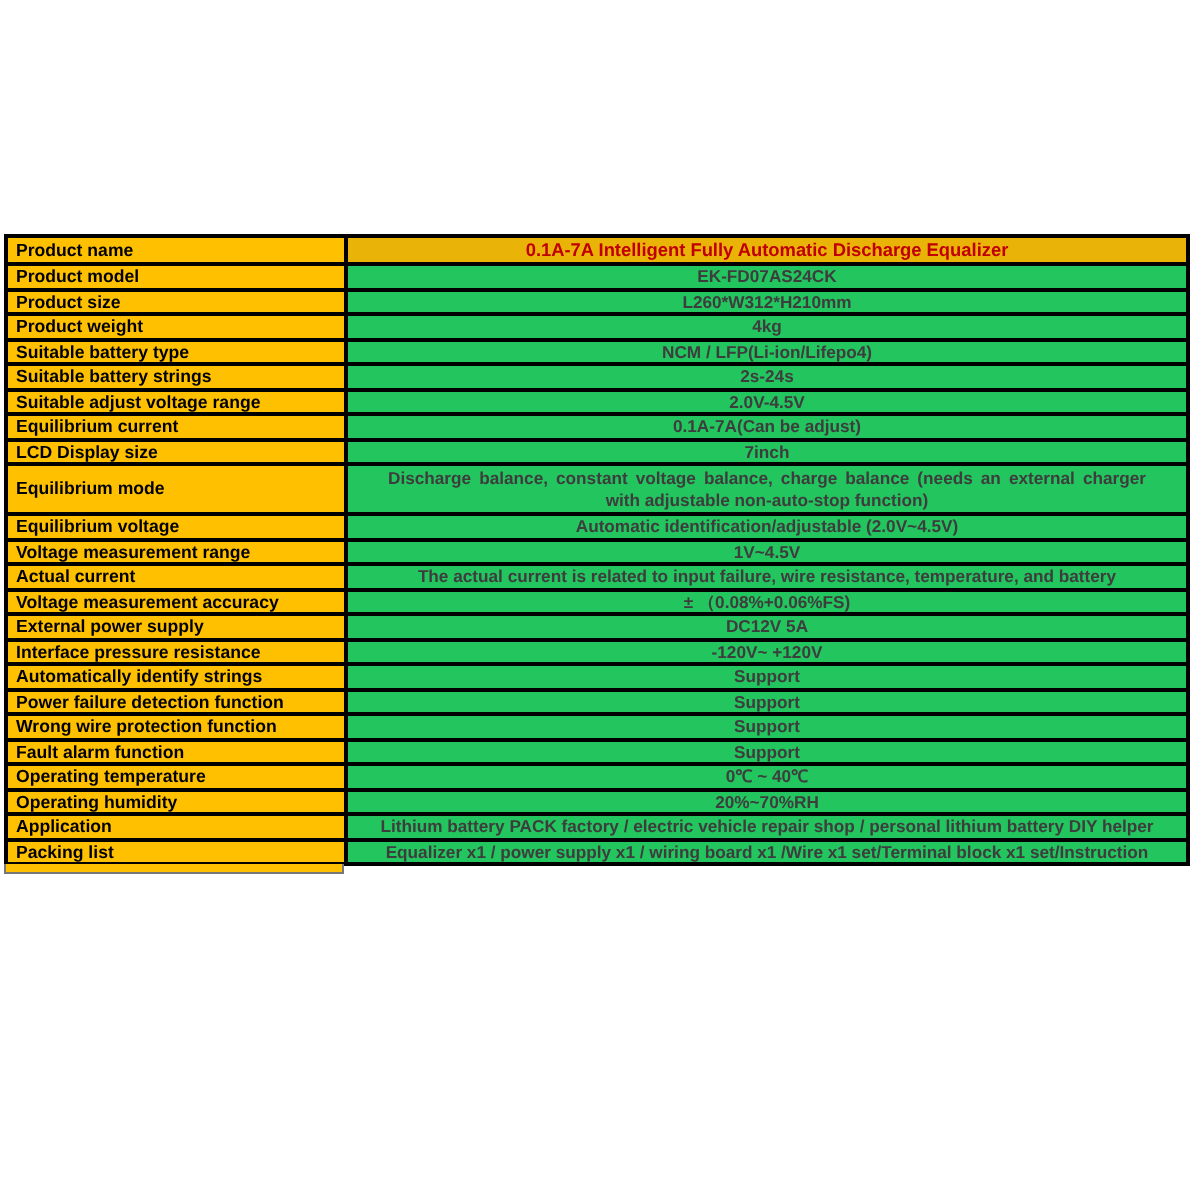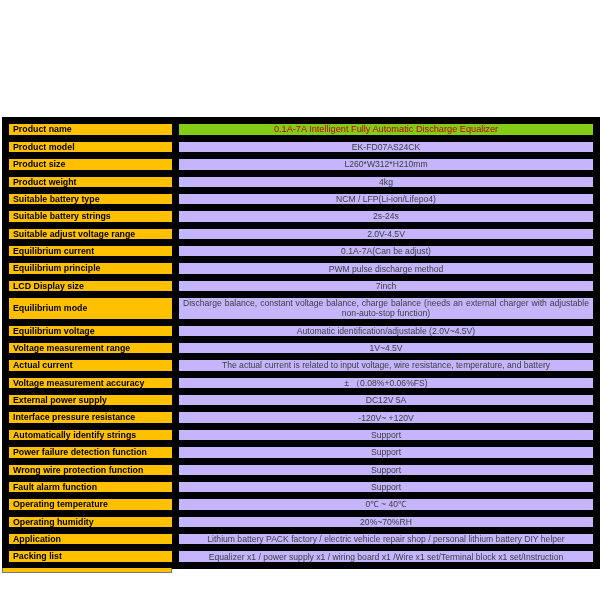--- a/index.html
+++ b/index.html
@@ -27,52 +27,53 @@
     border-collapse: collapse;
     table-layout: fixed;
     width: 591px;
   }
   col.c-label { width: 170px; }
   col.c-value { width: 421px; }
   tr.single { height: 12.5px; margin-top: 20px; }
   tr.double { height: 25px; margin-top: 39px; }
   tr.title  { height: 14px; }
   td {
-    border: 7px solid #000000;
+    border: 2px solid #000000;
     padding: 0 3px;
     overflow: hidden;
     vertical-align: middle;
     line-height: 1.18;
   }
   td.label-cell {
     background: #FFC000;
     color: #000000;
     font-weight: bold;
     font-size: 8.8px;
     text-align: left;
     padding-left: 4px;
     white-space: nowrap;
   }
   td.value-cell {
-    background: #c4b5fd;
+    background: #22c55e;
     color: #3d3d3d;
     font-size: 8.6px;
     text-align: center;
     white-space: nowrap;
+    font-weight: bold;
   }
   tr.double td.value-cell {
     white-space: normal;
     text-align: justify;
     text-align-last: center;
-    padding: 0 4px;
+    padding: 0 20px;
   }
   tr.title td.value-cell {
-    background: #84cc16;
+    background: #eab308;
     color: #C00000;
-    font-weight: normal;
+    font-weight: bold;
     font-size: 9.2px;
   }
   .partial-row {
     width: 168px;
     height: 4px;
     background: #FFC000;
     border: 1px solid #777777;
     border-top: none;
     margin-top: -1px;
   }
@@ -114,42 +115,38 @@
           </tr>
           <tr class="single">
             <td class="label-cell">Suitable adjust voltage range</td>
             <td class="value-cell">2.0V-4.5V</td>
           </tr>
           <tr class="single">
             <td class="label-cell">Equilibrium current</td>
             <td class="value-cell">0.1A-7A(Can be adjust)</td>
           </tr>
           <tr class="single">
-            <td class="label-cell">Equilibrium principle</td>
-            <td class="value-cell">PWM pulse discharge method</td>
-          </tr>
-          <tr class="single">
             <td class="label-cell">LCD Display size</td>
             <td class="value-cell">7inch</td>
           </tr>
           <tr class="double">
             <td class="label-cell">Equilibrium mode</td>
             <td class="value-cell">Discharge balance, constant voltage balance, charge balance (needs an external charger with adjustable non-auto-stop function)</td>
           </tr>
           <tr class="single">
             <td class="label-cell">Equilibrium voltage</td>
             <td class="value-cell">Automatic identification/adjustable (2.0V~4.5V)</td>
           </tr>
           <tr class="single">
             <td class="label-cell">Voltage measurement range</td>
             <td class="value-cell">1V~4.5V</td>
           </tr>
           <tr class="single">
             <td class="label-cell">Actual current</td>
-            <td class="value-cell">The actual current is related to input voltage, wire resistance, temperature, and battery</td>
+            <td class="value-cell">The actual current is related to input failure, wire resistance, temperature, and battery</td>
           </tr>
           <tr class="single">
             <td class="label-cell">Voltage measurement accuracy</td>
             <td class="value-cell">± （0.08%+0.06%FS)</td>
           </tr>
           <tr class="single">
             <td class="label-cell">External power supply</td>
             <td class="value-cell">DC12V 5A</td>
           </tr>
           <tr class="single">

